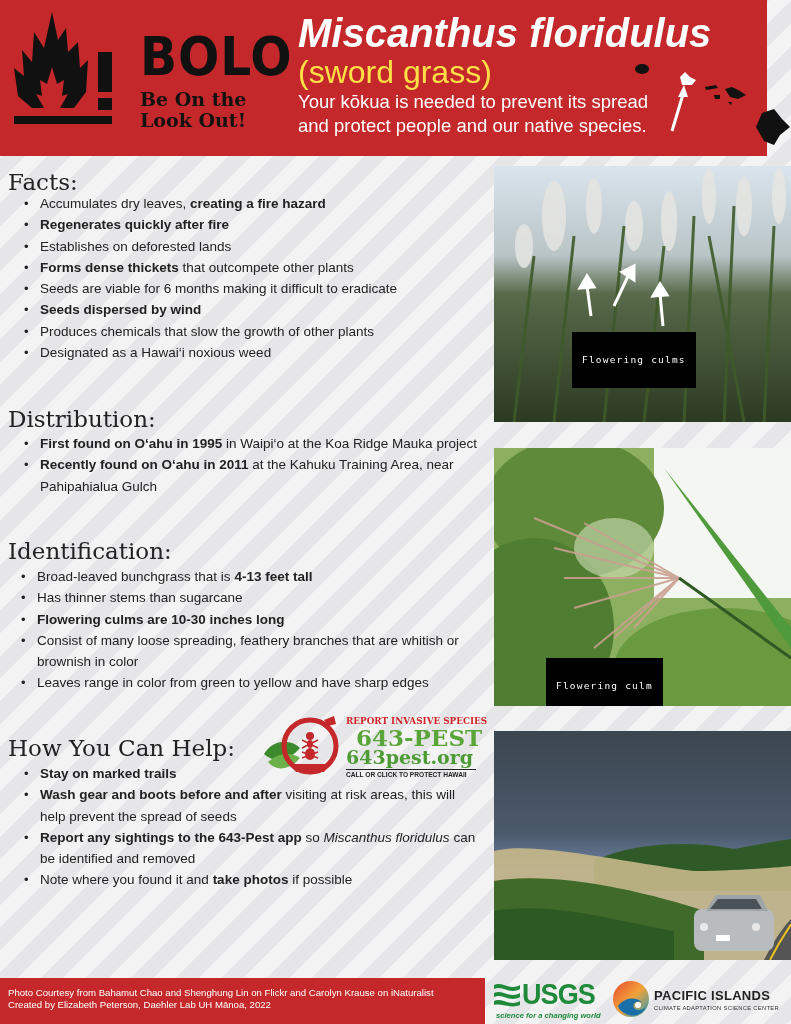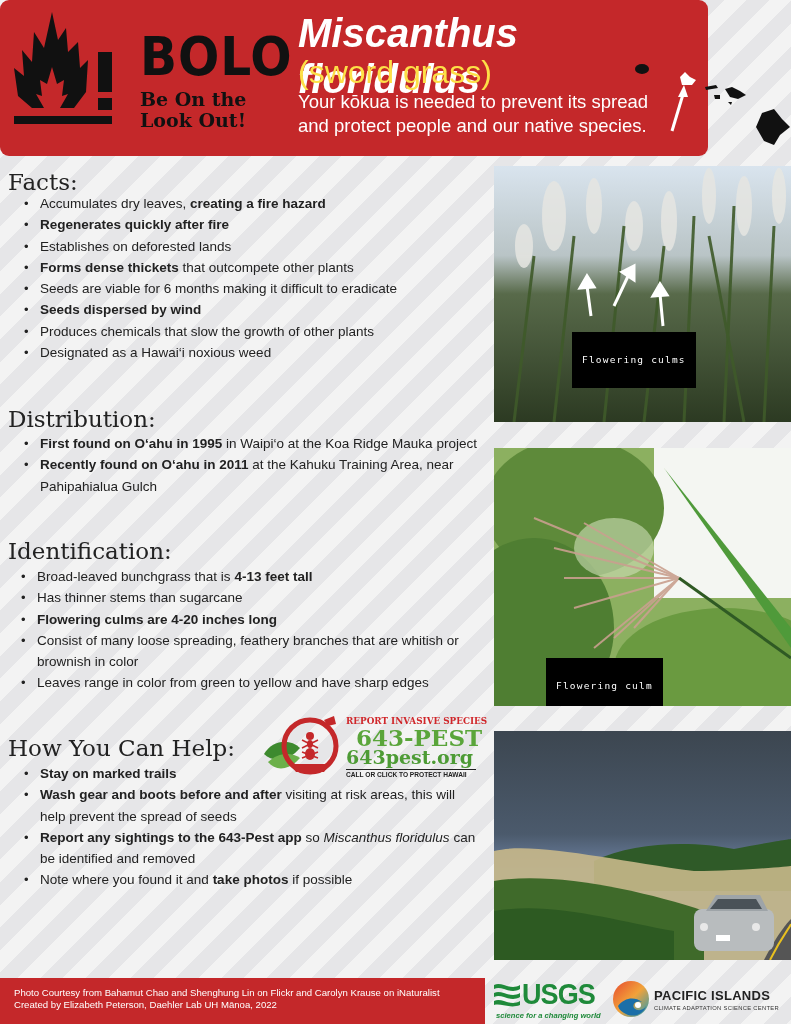--- a/index.html
+++ b/index.html
@@ -6,23 +6,22 @@
   html, body { width: 791px; height: 1024px; overflow: hidden; }
   body {
     position: relative;
     font-family: "Liberation Sans", sans-serif;
     color: #1e1e1e;
     background-color: #f1f1f1;
     background-image: repeating-linear-gradient(135deg, #f3f3f3 0px, #f3f3f3 16px, #e6e6e8 16px, #e6e6e8 32px);
   }
   
   .header {
-    position: absolute; left: 0; top: 0; width: 708px; height: 156px;
+    position: absolute; left: 0; top: 0; width: 767px; height: 156px;
     background: #c4282a;
-    border-radius: 9px;
   }
   .fire-icon { position: absolute; left: 12px; top: 12px; width: 100px; height: 112px; }
   .bolo-title {
     position: absolute; left: 140px; top: 30px;
     font-family: "DejaVu Sans", sans-serif; font-weight: bold;
     font-size: 54px; letter-spacing: 1px; color: #111; line-height: 54px;
     transform: scaleX(0.9); transform-origin: left;
   }
   .bolo-sub {
     position: absolute; left: 140px; top: 89px; width: 140px;
@@ -75,21 +74,21 @@
   .photo svg { display: block; }
   .caption {
     position: absolute; background: #000; color: #fff;
     font-family: "DejaVu Sans Mono", monospace; font-size: 9.5px; letter-spacing: 1.2px;
     padding: 16px 10px; line-height: 24px; white-space: nowrap;
   }
 
   
   .credits {
     position: absolute; left: 0; top: 978px; width: 485px; height: 46px;
-    background: #c4282a; color: #fff; font-size: 9.6px; line-height: 12px; padding: 9px 0 0 14px;
+    background: #c4282a; color: #fff; font-size: 9.6px; line-height: 12px; padding: 9px 0 0 8px;
   }
   .usgs-logo { position: absolute; left: 494px; top: 979px; width: 110px; height: 42px; }
   .usgs-word { position: absolute; left: 28px; top: 0; font-family: "Liberation Sans", sans-serif; font-weight: bold; font-size: 30px; line-height: 30px; color: #1f8a3a; letter-spacing: -1px; transform: scaleX(0.9); transform-origin: left; }
   .usgs-tag { position: absolute; left: 2px; top: 32px; font-style: italic; font-weight: bold; font-size: 7.6px; color: #1f8a3a; white-space: nowrap; }
   .pi-logo { position: absolute; left: 612px; top: 980px; width: 175px; height: 40px; }
   .pi-name { position: absolute; left: 42px; top: 8px; font-weight: bold; font-size: 13px; color: #222; letter-spacing: 0.3px; white-space: nowrap; }
   .pi-sub { position: absolute; left: 42px; top: 25px; font-size: 5.8px; color: #333; letter-spacing: 0.3px; white-space: nowrap; text-transform: uppercase; }
 </style>
 </head>
 <body>
@@ -141,21 +140,21 @@
 <h2 class="section-title" style="top:405px;">Distribution:</h2>
 <ul class="bullets" style="top:433px; width:460px;">
   <li><b>First found on O‘ahu in 1995</b><span> in Waipi‘o at the Koa Ridge Mauka project</span></li>
   <li><b>Recently found on O‘ahu in 2011</b><span> at the Kahuku Training Area, near Pahipahialua Gulch</span></li>
 </ul>
 
 <h2 class="section-title" style="top:537px;">Identification:</h2>
 <ul class="bullets" style="top:566px; left:21px; width:450px;">
   <li><span>Broad-leaved bunchgrass that is </span><b>4-13 feet tall</b></li>
   <li><span>Has thinner stems than sugarcane</span></li>
-  <li><b>Flowering culms are 4-20 inches long</b></li>
+  <li><b>Flowering culms are 10-30 inches long</b></li>
   <li><span>Consist of many loose spreading, feathery branches that are whitish or brownish in color</span></li>
   <li><span>Leaves range in color from green to yellow and have sharp edges</span></li>
 </ul>
 
 <h2 class="section-title" style="top:734px;">How You Can Help:</h2>
 <ul class="bullets" style="top:763px; width:460px;">
   <li><b>Stay on marked trails</b></li>
   <li><b>Wash gear and boots before and after</b><span> visiting at risk areas, this will help prevent the spread of seeds</span></li>
   <li><b>Report any sightings to the 643-Pest app</b><span> so </span><i>Miscanthus floridulus</i><span> can be identified and removed</span></li>
   <li><span>Note where you found it and </span><b>take photos</b><span> if possible</span></li>

